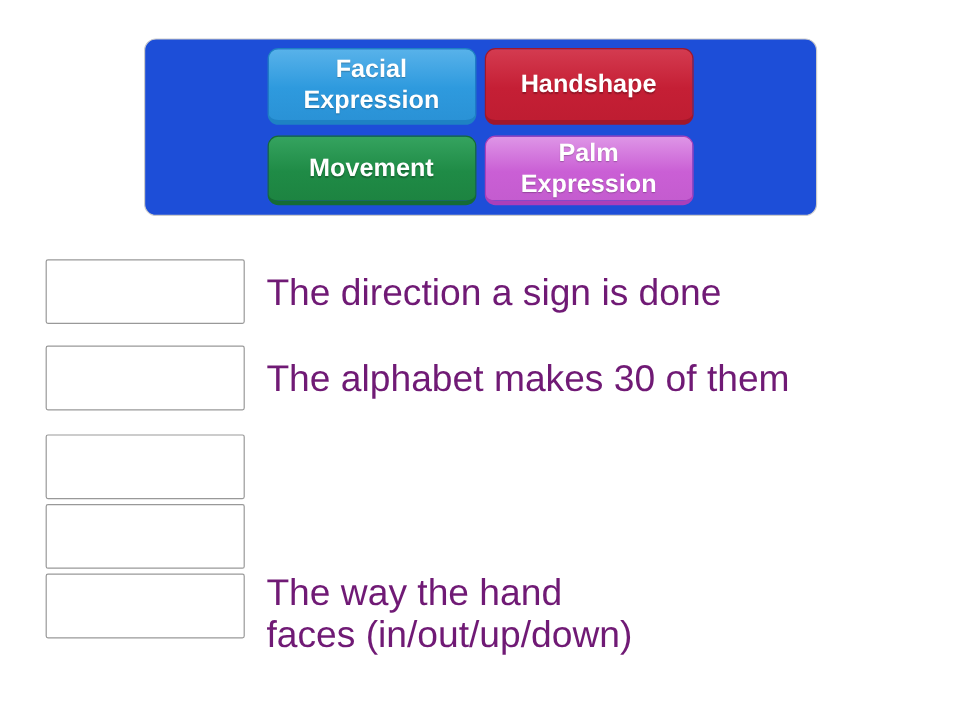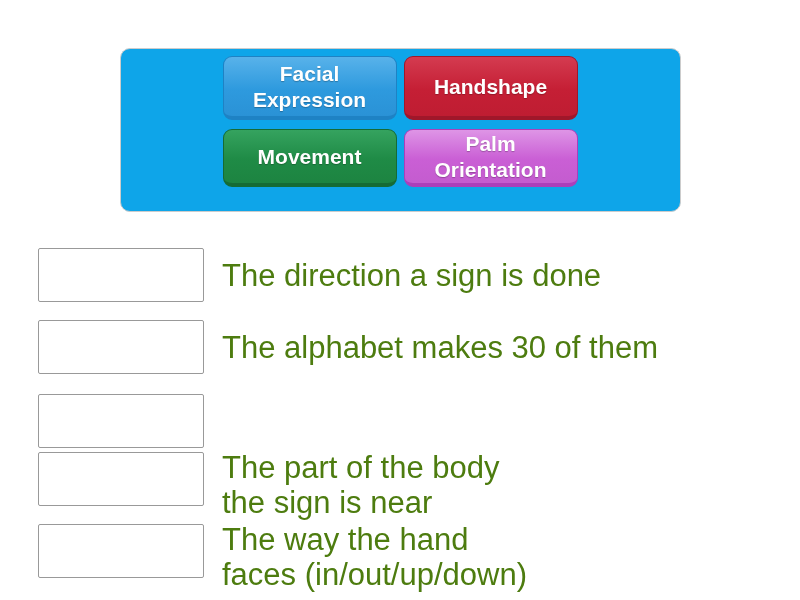--- a/index.html
+++ b/index.html
@@ -9,25 +9,25 @@
     width: 800px;
     height: 600px;
     overflow: hidden;
     font-family: "Liberation Sans", "DejaVu Sans", sans-serif;
   }
 
   
   .word-bank {
     box-sizing: border-box;
     width: 561px;
-    margin: 48px auto 0 auto;
+    margin: 32px auto 0 auto;
     border: 1px solid #cccccc;
     border-radius: 10px;
-    padding: 7px 0 24px 0;
-    background: #0ea5e9;
+    padding: 7px 0 8px 0;
+    background: #1d4ed8;
   }
   .bank-row {
     display: flex;
     justify-content: center;
     gap: 7px;
   }
   .bank-row + .bank-row { margin-top: 9px; }
 
   .tile {
     box-sizing: border-box;
@@ -95,53 +95,51 @@
     height: 54px;
     background: #ffffff;
     border: 1px solid #999999;
     border-radius: 2px;
     cursor: pointer;
   }
   .clue {
     margin-left: 18px;
     font-size: 31px;
     line-height: 35px;
-    color: #4d7c0f;
+    color: #701a75;
     white-space: pre-line;
   }
 </style>
 </head>
 <body>
 
 <div class="word-bank">
   <div class="bank-row bank-row-1">
     <div class="tile tile-blue">Facial Expression</div>
     <div class="tile tile-red">Handshape</div>
   </div>
   <div class="bank-row bank-row-2">
     <div class="tile tile-green">Movement</div>
-    <div class="tile tile-purple">Palm Orientation</div>
+    <div class="tile tile-purple">Palm Expression</div>
   </div>
 </div>
 
 <div class="match-list">
   <div class="match-row">
     <div class="answer-slot"></div>
     <div class="clue">The direction a sign is done</div>
   </div>
   <div class="match-row">
     <div class="answer-slot"></div>
     <div class="clue">The alphabet makes 30 of them</div>
   </div>
   <div class="match-row">
     <div class="answer-slot"></div>
   </div>
   <div class="match-row">
     <div class="answer-slot"></div>
-    <div class="clue">The part of the body
-the sign is near</div>
   </div>
   <div class="match-row">
     <div class="answer-slot"></div>
     <div class="clue">The way the hand
 faces (in/out/up/down)</div>
   </div>
 </div>
 
 </body></html>

